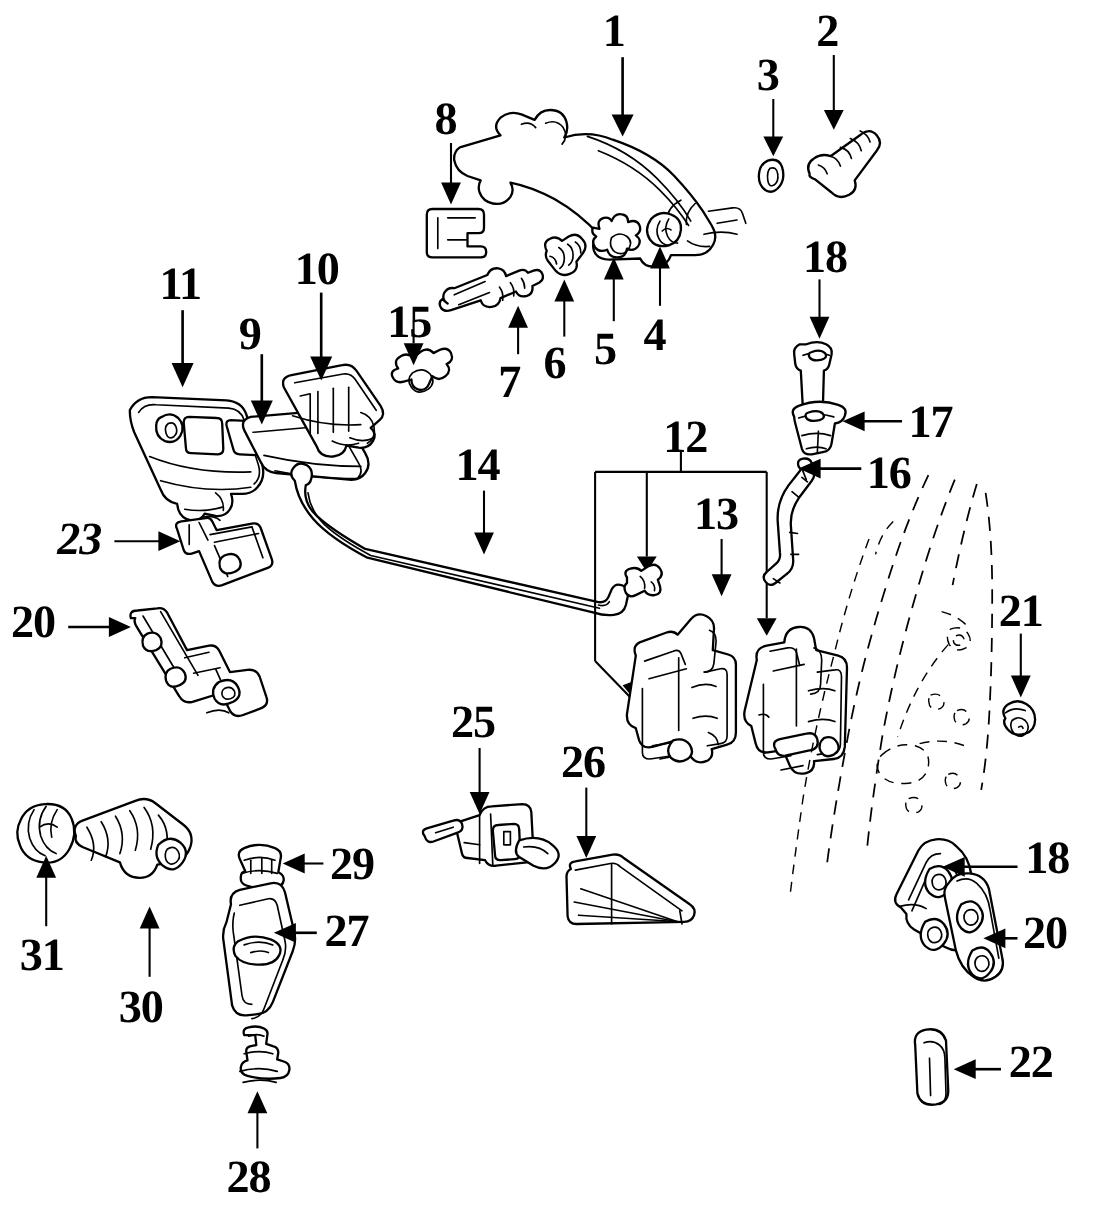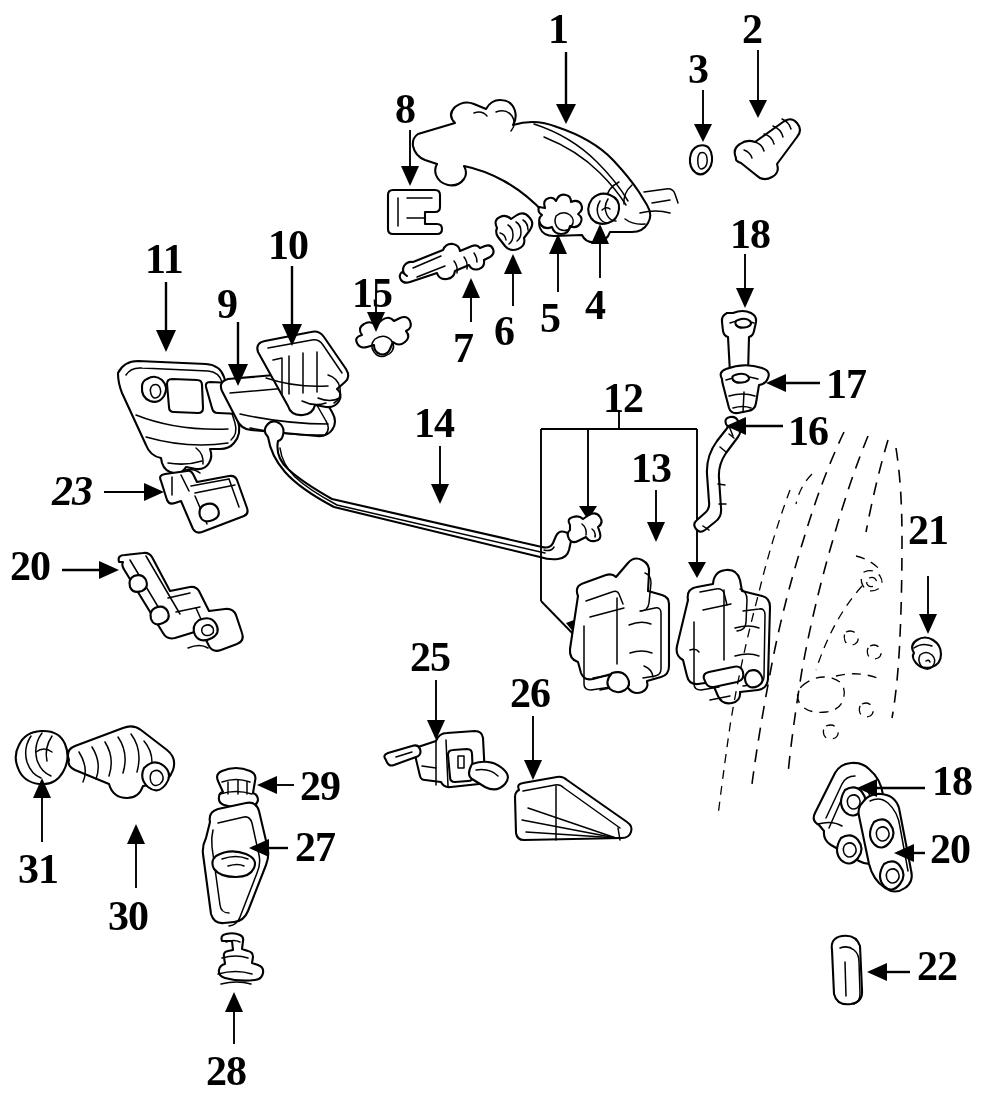--- a/index.html
+++ b/index.html
@@ -648,21 +648,21 @@
     <div class="callout-num" style="left:145px; top:238px;">11</div>
     <div class="callout-num" style="left:603px; top:377px;">12</div>
     <div class="callout-num" style="left:631px; top:447px;">13</div>
     <div class="callout-num" style="left:414px; top:402px;">14</div>
     <div class="callout-num" style="left:352px; top:248px;margin-top:24px;">15</div>
     <div class="callout-num" style="left:788px; top:410px;">16</div>
     <div class="callout-num" style="left:826px; top:363px;text-align:center;">17</div>
     <div class="callout-num" style="left:730px; top:213px;text-align:right;">18</div>
     <div class="callout-num" style="left:932px; top:760px;">18</div>
     <div class="callout-num" style="left:930px; top:828px;">20</div>
-    <div class="callout-num" style="left:908px; top:509px;">21</div>
+    <div class="callout-num" style="left:908px; top:535px;">21</div>
     <div class="callout-num" style="left:917px; top:945px;">22</div>
     <div class="callout-num" style="left:52px;  top:470px;font-style:italic;">23</div>
     <div class="callout-num" style="left:10px;  top:545px;">20</div>
     <div class="callout-num" style="left:410px; top:636px;">25</div>
     <div class="callout-num" style="left:510px; top:672px;">26</div>
     <div class="callout-num" style="left:295px; top:826px;">27</div>
     <div class="callout-num" style="left:206px; top:1050px;">28</div>
     <div class="callout-num" style="left:300px; top:765px;">29</div>
     <div class="callout-num" style="left:108px; top:895px;">30</div>
     <div class="callout-num" style="left:18px;  top:848px;">31</div>

